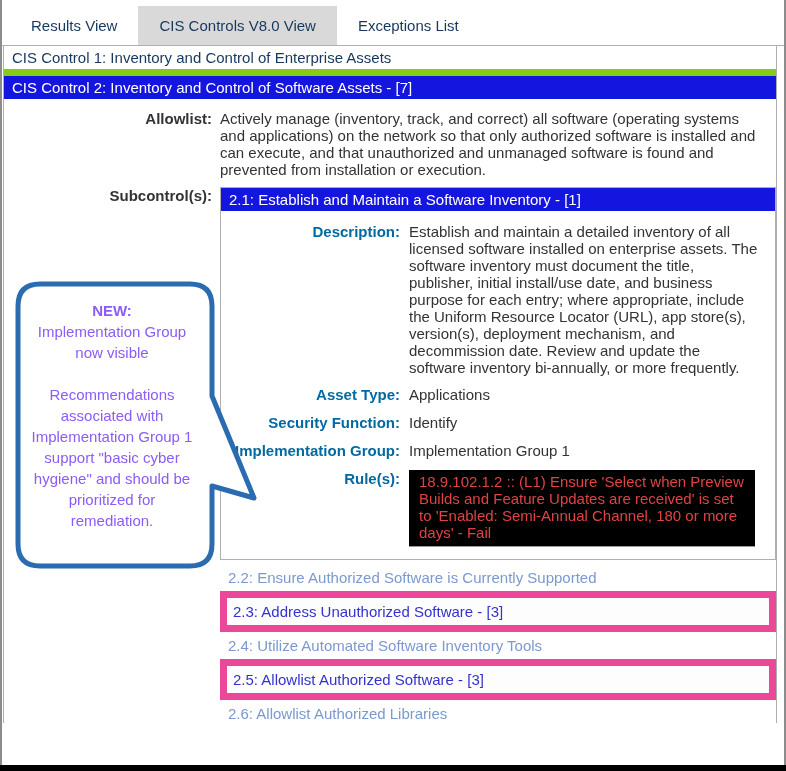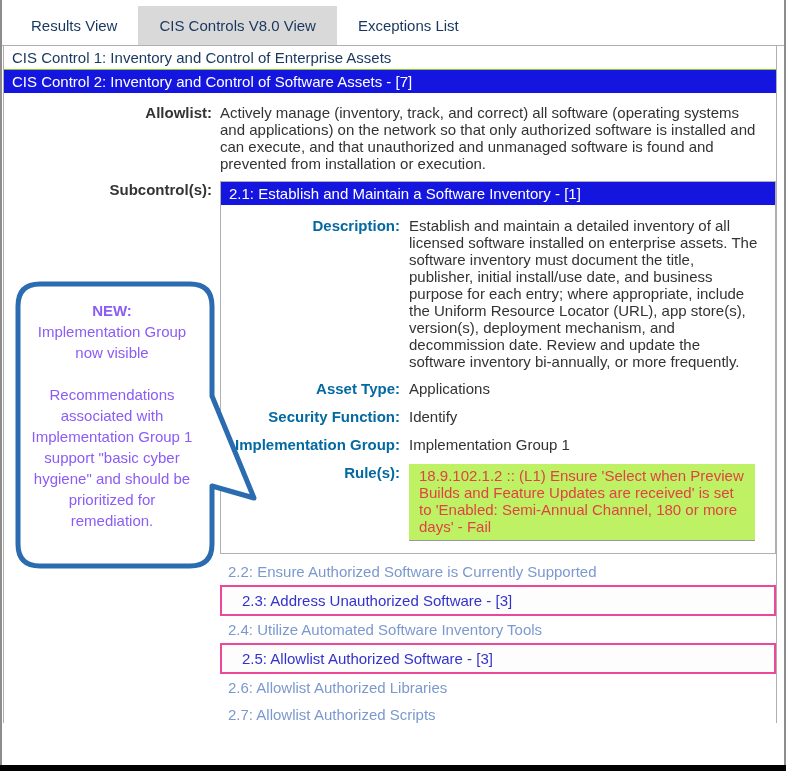--- a/index.html
+++ b/index.html
@@ -19,43 +19,43 @@
   .redaction-box { position:absolute; left:420px; top:0; width:366px; height:41px; background:#000; z-index:10; }
 
   
   .tabs { display:flex; margin-top:6px; height:40px; padding-left:10px; border-bottom:1px solid #b0b0b0; align-items:stretch; }
   .tab { display:flex; align-items:center; padding:0 21px; color:#17375e; cursor:pointer; white-space:nowrap; }
   .tab.active { background:#d9d9d9; }
 
   
   .content { margin:0 9px 0 3px; border-left:1px solid #b0b0b0; border-right:1px solid #b0b0b0; height:677px; overflow:hidden; background:#fff; }
 
-  .cis1-row { padding:3px 8px; color:#17375e; border-bottom:1px solid #84cc16; cursor:pointer; }
+  .cis1-row { padding:3px 8px; color:#17375e; border-bottom:7px solid #84cc16; cursor:pointer; }
   .blue-bar { background:#1515e0; color:#fff; padding:3px 8px; cursor:pointer; }
 
   .detail { padding-top:11px; }
   .row { display:flex; }
   .label-col { flex:0 0 216px; text-align:right; font-weight:bold; color:#333; padding-right:8px; }
   .value-col { flex:1; padding-right:16px; }
   .objective-row { margin-bottom:9px; }
 
   .sub-col { flex:1; }
   .panel { border:1px solid #b0b0b0; }
   .panel-body { padding:12px 0 12px 0; }
   .prow { display:flex; margin-bottom:11px; }
   .prow:last-child { margin-bottom:0; }
   .plabel { flex:0 0 188px; text-align:right; font-weight:bold; color:#0369a1; padding-right:9px; }
   .pvalue { flex:1; padding-right:16px; }
   .desc-row { margin-bottom:10px; }
-  .rulebox { background:#bef264; color:#e04343; padding:3px 10px 5px 10px; border-bottom:1px solid #999; margin-right:4px; cursor:pointer; }
+  .rulebox { background:#000000; color:#e04343; padding:3px 10px 5px 10px; border-bottom:1px solid #999; margin-right:4px; cursor:pointer; }
 
   .sc-list { margin-top:4px; }
   .sc-item { padding:5px 8px; cursor:pointer; }
   .sc-item.plain { color:#7b99cf; }
-  .sc-item.boxed { color:#3333cc; border:2px solid #ec4899; background:#fdfdfd; padding-left:20px; }
+  .sc-item.boxed { color:#3333cc; border:7px solid #ec4899; background:#fdfdfd; padding-left:6px; }
 
   
   .callout-svg { position:absolute; left:8px; top:276px; z-index:20; }
   .callout-text { position:absolute; left:26px; top:300px; width:172px; text-align:center; color:#8b5cf6; line-height:21px; z-index:21; }
   .callout-heading { font-weight:bold; }
   .callout-gap { height:21px; }
 </style>
 </head>
 <body>
 

